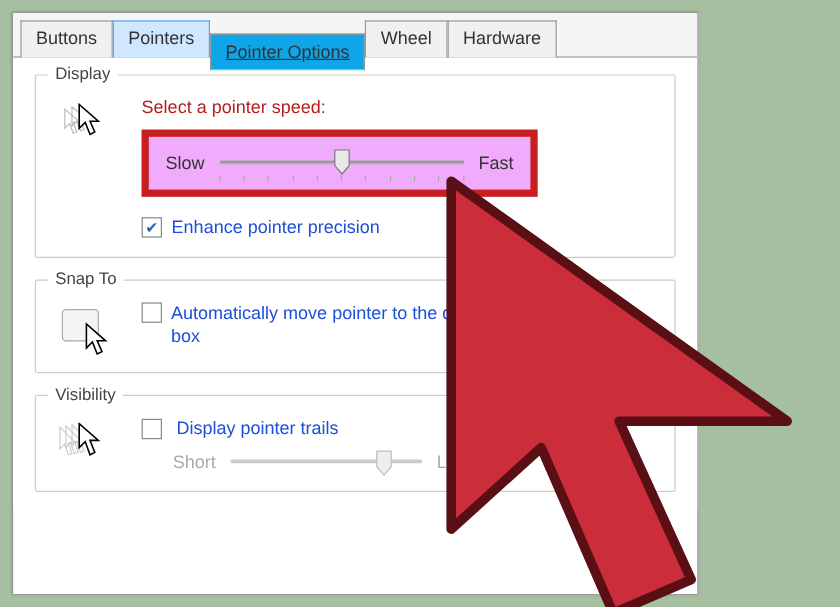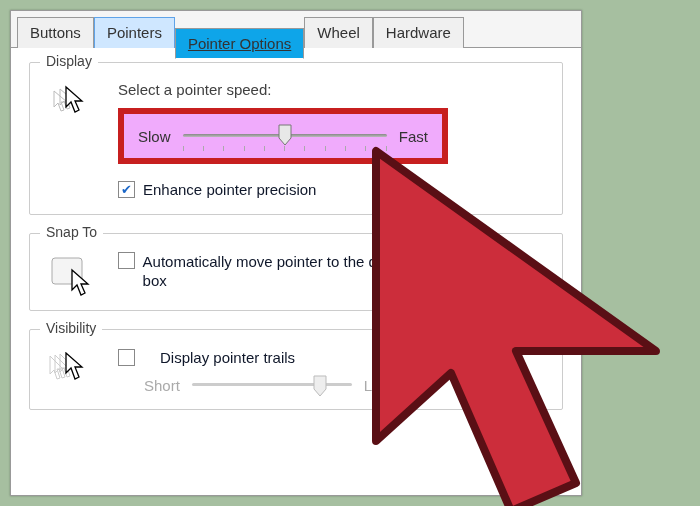--- a/index.html
+++ b/index.html
@@ -76,21 +76,21 @@
   .iconcol {
     width: 60px;
     display: flex;
     justify-content: center;
     padding-top: 4px;
   }
   .content {
     flex: 1;
   }
   .speed-label {
-    color: #404040;
+    color: #b91c1c;
     margin-bottom: 10px;
   }
   .highlight-box {
     border: 6px solid #c71f1f;
     padding: 10px 14px;
     display: flex;
     align-items: center;
     gap: 12px;
     width: 330px;
     background: #f0abfc;
@@ -142,21 +142,21 @@
     background: #fff;
     display: flex;
     align-items: center;
     justify-content: center;
     font-size: 13px;
     color: #1a66c7;
   }
   .checkbox.checked::after {
     content: "✔";
   }
-  .desc { color: #0f172a; line-height: 1.3; }
+  .desc { color: #1d4ed8; line-height: 1.3; }
   .disabled { color: #aaa; }
   .trail-slider {
     display: flex;
     align-items: center;
     gap: 12px;
     margin-top: 8px;
     margin-left: 26px;
   }
   .trail-track {
     width: 160px;
@@ -256,21 +256,21 @@
           <svg width="52" height="40" viewBox="0 0 52 40">
             <g stroke="#ccc" fill="none" stroke-width="1">
               <path d="M2 4 L2 22 L6 18 L9 27 L12 26 L9 17 L15 17 Z"></path>
               <path d="M7 3 L7 21 L11 17 L14 26 L17 25 L14 16 L20 16 Z"></path>
               <path d="M12 2 L12 20 L16 16 L19 25 L22 24 L19 15 L25 15 Z"></path>
             </g>
             <path d="M18 1 L18 21 L23 16 L27 27 L31 25 L27 15 L34 15 Z" fill="#fff" stroke="#000" stroke-width="1.3"></path>
           </svg>
         </div>
         <div class="content">
-          <div style="display:flex;gap:25px;align-items:center">
+          <div style="display:flex;gap:12px;align-items:center">
             <div class="checkbox"></div>
             <span class="desc">Display pointer trails</span>
           </div>
           <div class="trail-slider">
             <span class="disabled">Short</span>
             <div class="trail-track">
               <div class="track-line"></div>
               <div class="thumb" style="left:80%">
                 <svg width="14" height="22" viewBox="0 0 14 22">
                   <path d="M1 1 H13 V14 L7 21 L1 14 Z" fill="#eee" stroke="#bbb"></path>

